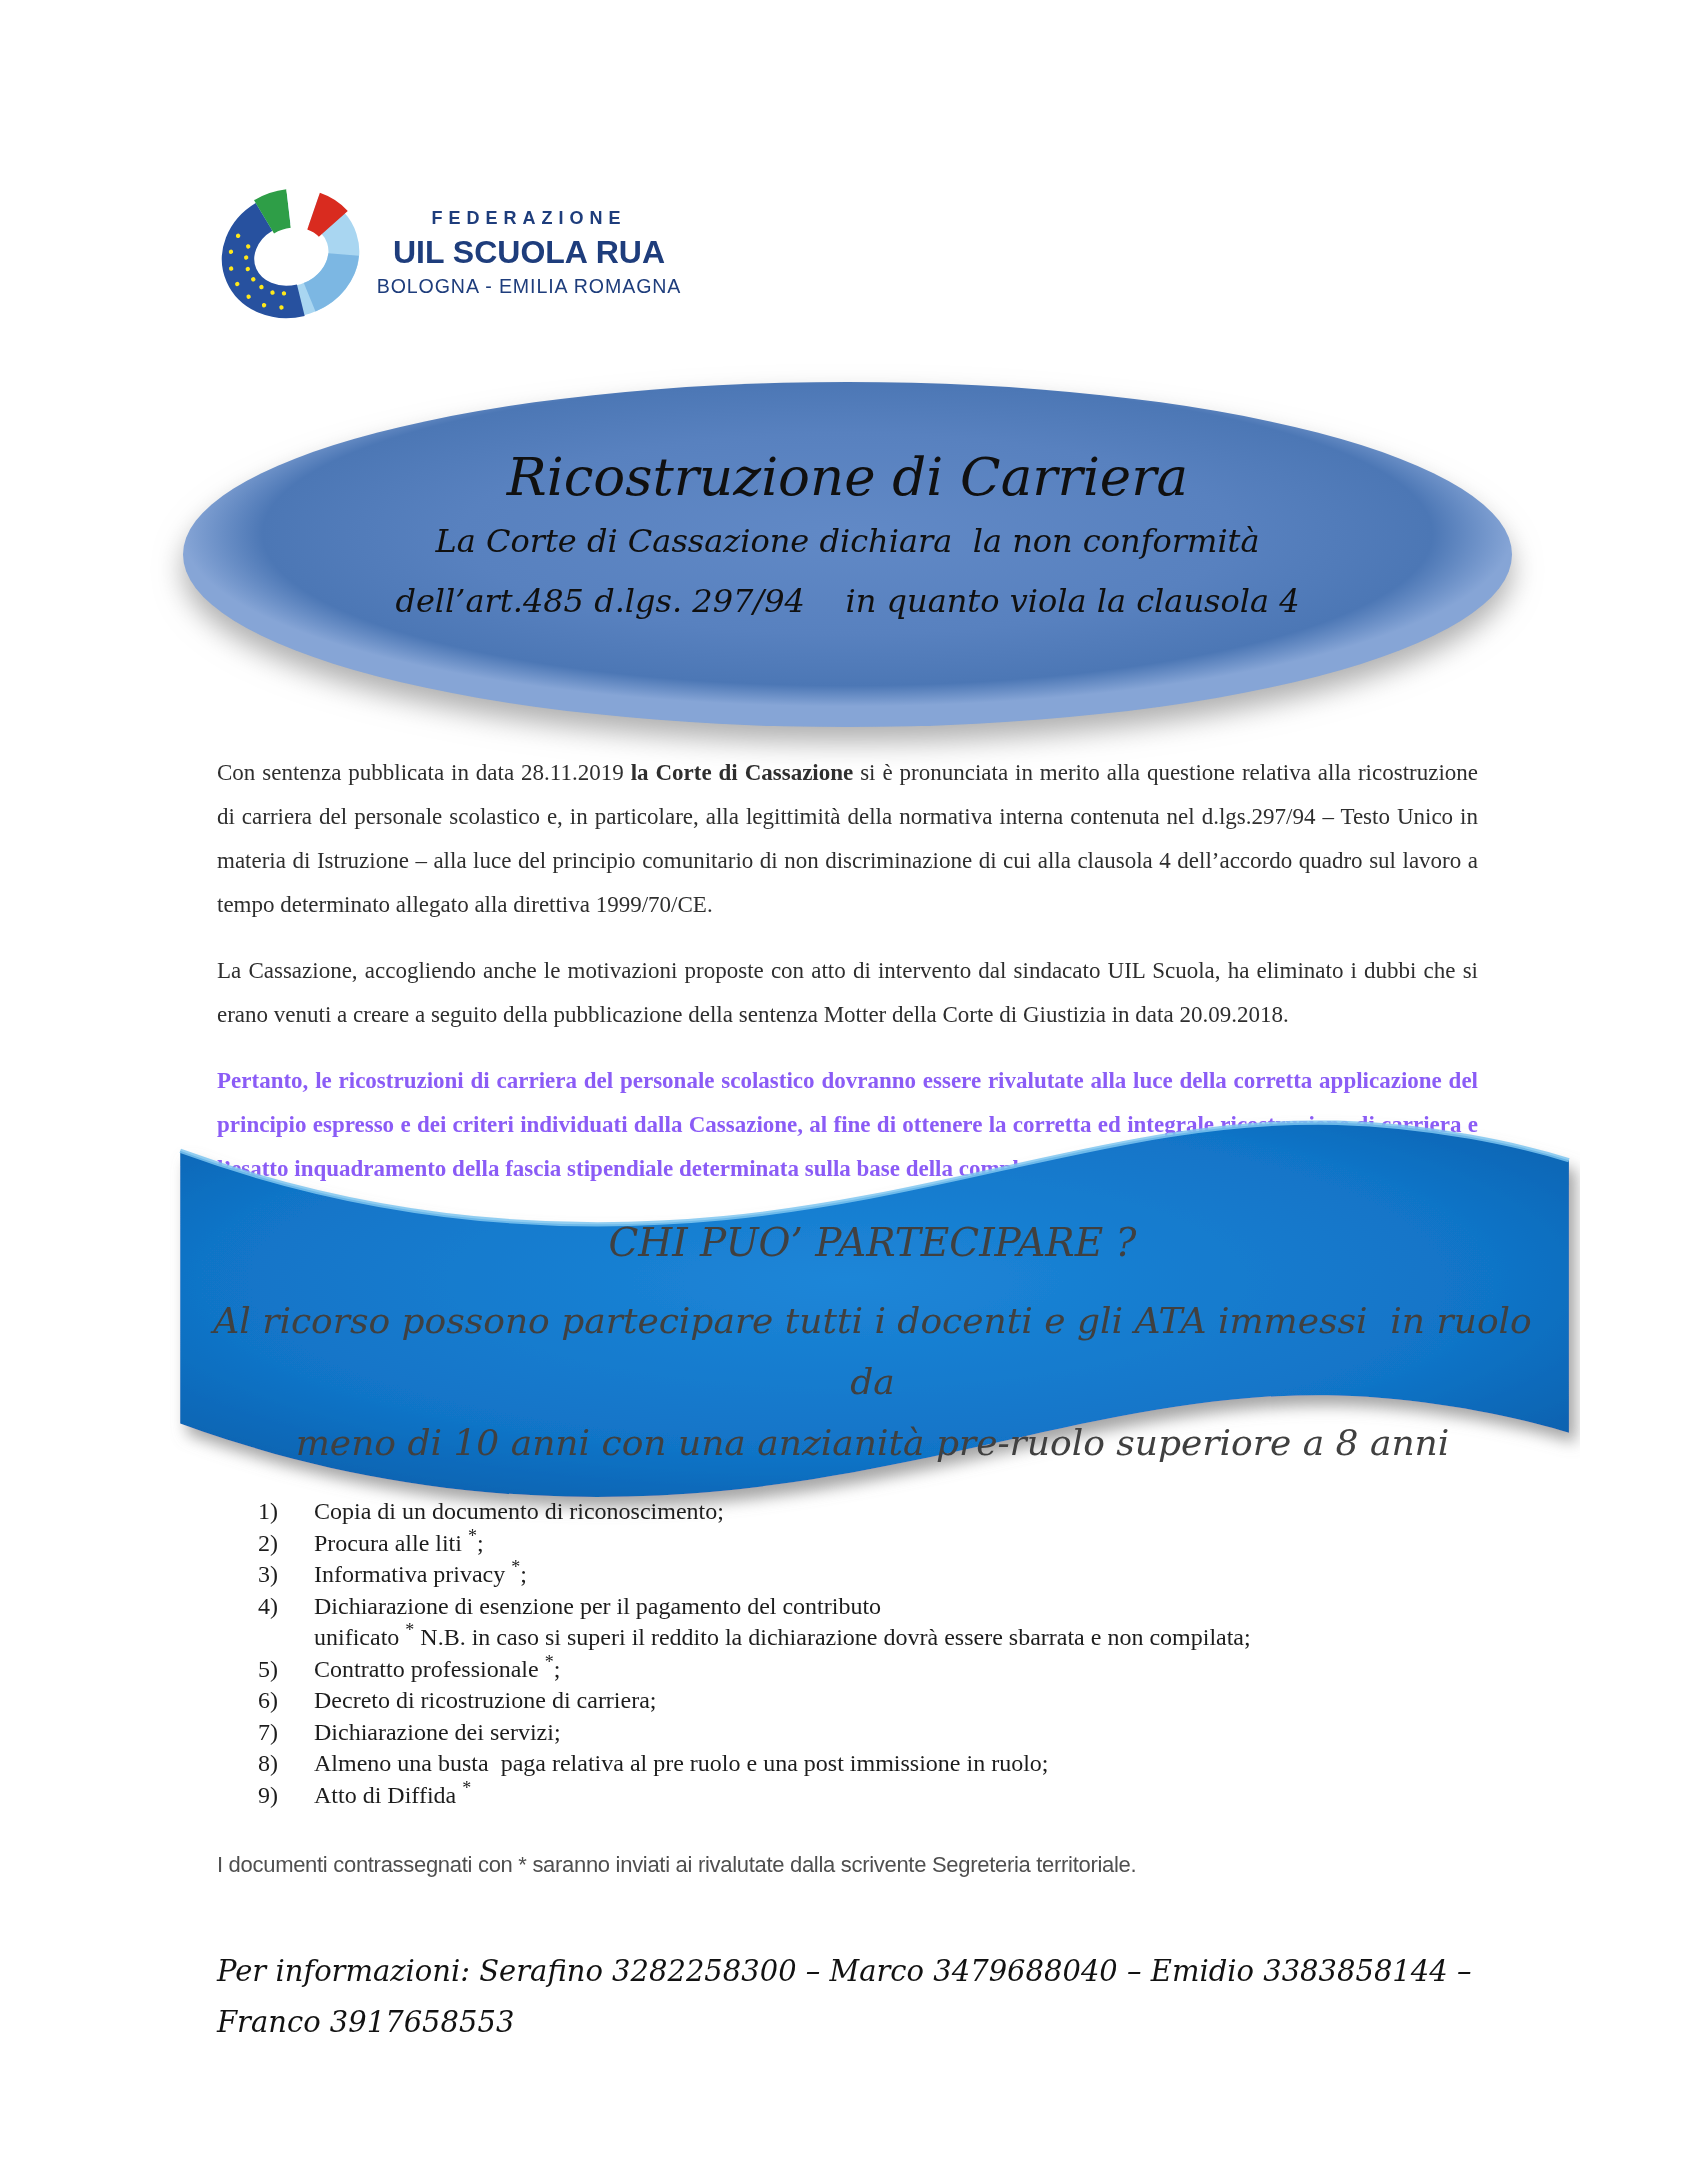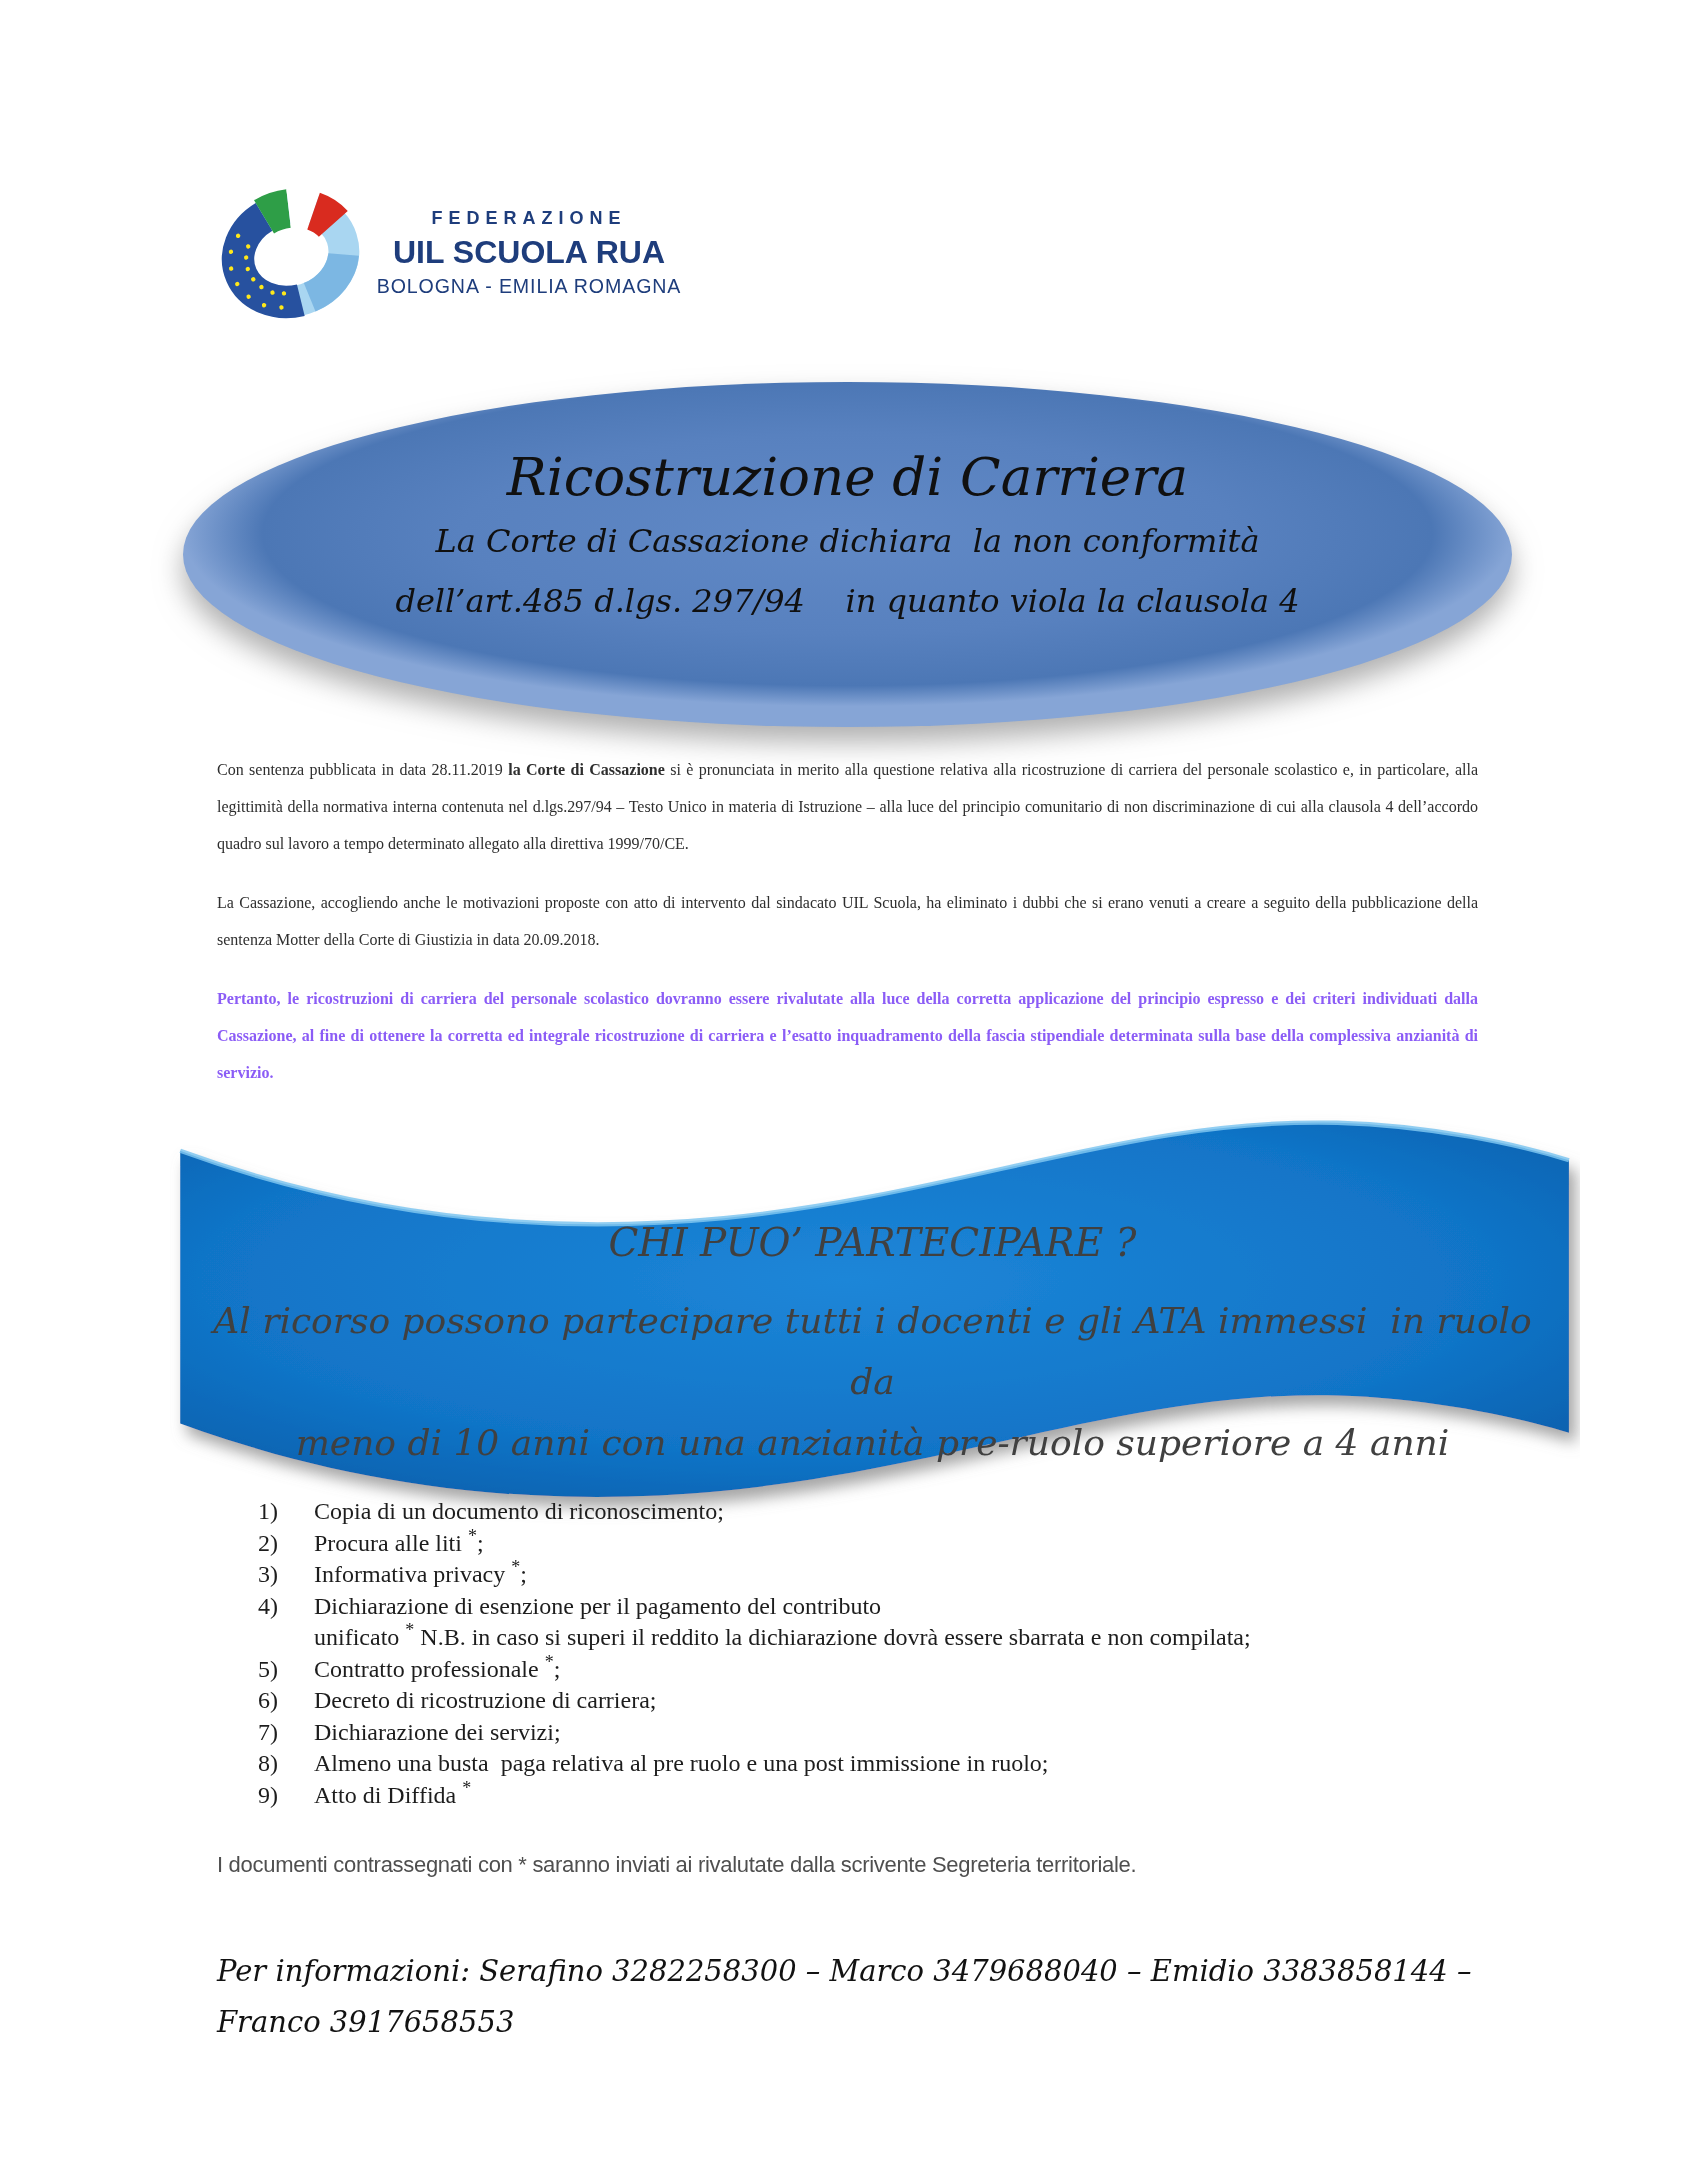--- a/index.html
+++ b/index.html
@@ -22,21 +22,21 @@
     position:absolute;left:183px;top:382px;width:1329px;height:345px;
     border-radius:50%;
     background:radial-gradient(50% 50% at 50% 44%, #6189c6 0%, #5881bf 58%, #4c77b5 88%, #86a5d6 100%);
     filter:drop-shadow(0 15.3px 13.6px rgba(110,110,110,0.55));
     text-align:center;color:#101010;
   }
   .ellipse-inner{padding-top:61px;}
   .ellipse-title{font-family:"DejaVu Serif",serif;font-style:italic;font-weight:500;font-size:53px;line-height:68px;margin:0;}
   .ellipse-line{font-family:"DejaVu Serif",serif;font-style:italic;font-size:32px;line-height:60px;}
   
-  .bodytext{position:absolute;left:217px;top:751px;width:1261px;color:#2e2e2e;font-size:16px;line-height:37px;text-align:justify;}
+  .bodytext{position:absolute;left:217px;top:751px;width:1261px;color:#2e2e2e;font-size:23px;line-height:44px;text-align:justify;}
   .bodytext p{margin:0 0 22px 0;}
   .bodytext .bold{font-weight:bold;}
   .p-strong{font-weight:bold;color:#8b5cf6;}
   
   .wave{position:absolute;left:170px;top:1104px;width:1410px;height:426px;}
   .wave svg{position:absolute;left:0;top:0;width:100%;height:100%;}
   .wave-text{
     position:absolute;left:34px;top:116px;width:1337px;text-align:center;color:#404040;
     font-family:"DejaVu Serif",serif;font-style:italic;
   }
@@ -138,21 +138,21 @@
            C 400 478, 190 440, 12 375
            Z"></path>
       <path fill="none" stroke="#7ec5f0" stroke-width="5" opacity="0.85" d="M 12 55
            C 190 120, 400 158, 650 134
            C 930 106, 1130 16, 1370 22
            C 1480 25, 1585 48, 1642 66"></path>
     </svg>
     <div class="wave-text">
       <div class="wave-title">CHI PUO’ PARTECIPARE ?</div>
       <div class="wave-line">Al ricorso possono partecipare tutti i docenti e gli ATA immessi&nbsp; in ruolo da</div>
-      <div class="wave-line">meno di 10 anni con una anzianità pre-ruolo superiore a 4 anni</div>
+      <div class="wave-line">meno di 10 anni con una anzianità pre-ruolo superiore a 8 anni</div>
     </div>
   </section>
 
   <section class="docs">
 
     <div class="doc-row">
       <span class="doc-num">1)</span>
       <span class="doc-body"><span>Copia di un documento di riconoscimento;</span><sup class="star"></sup><span></span></span>
     </div>
     <div class="doc-row">

